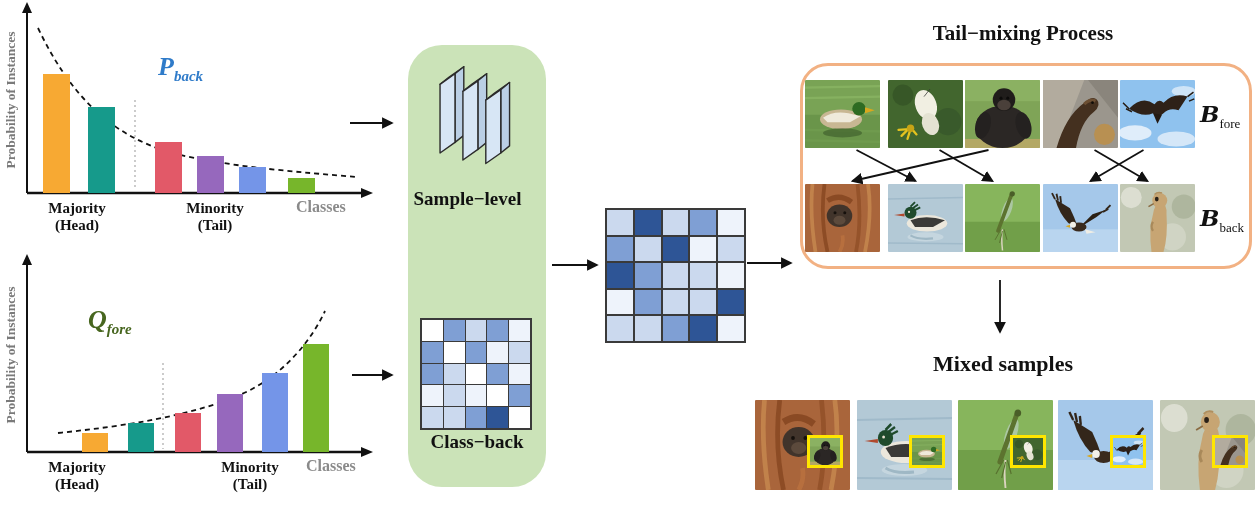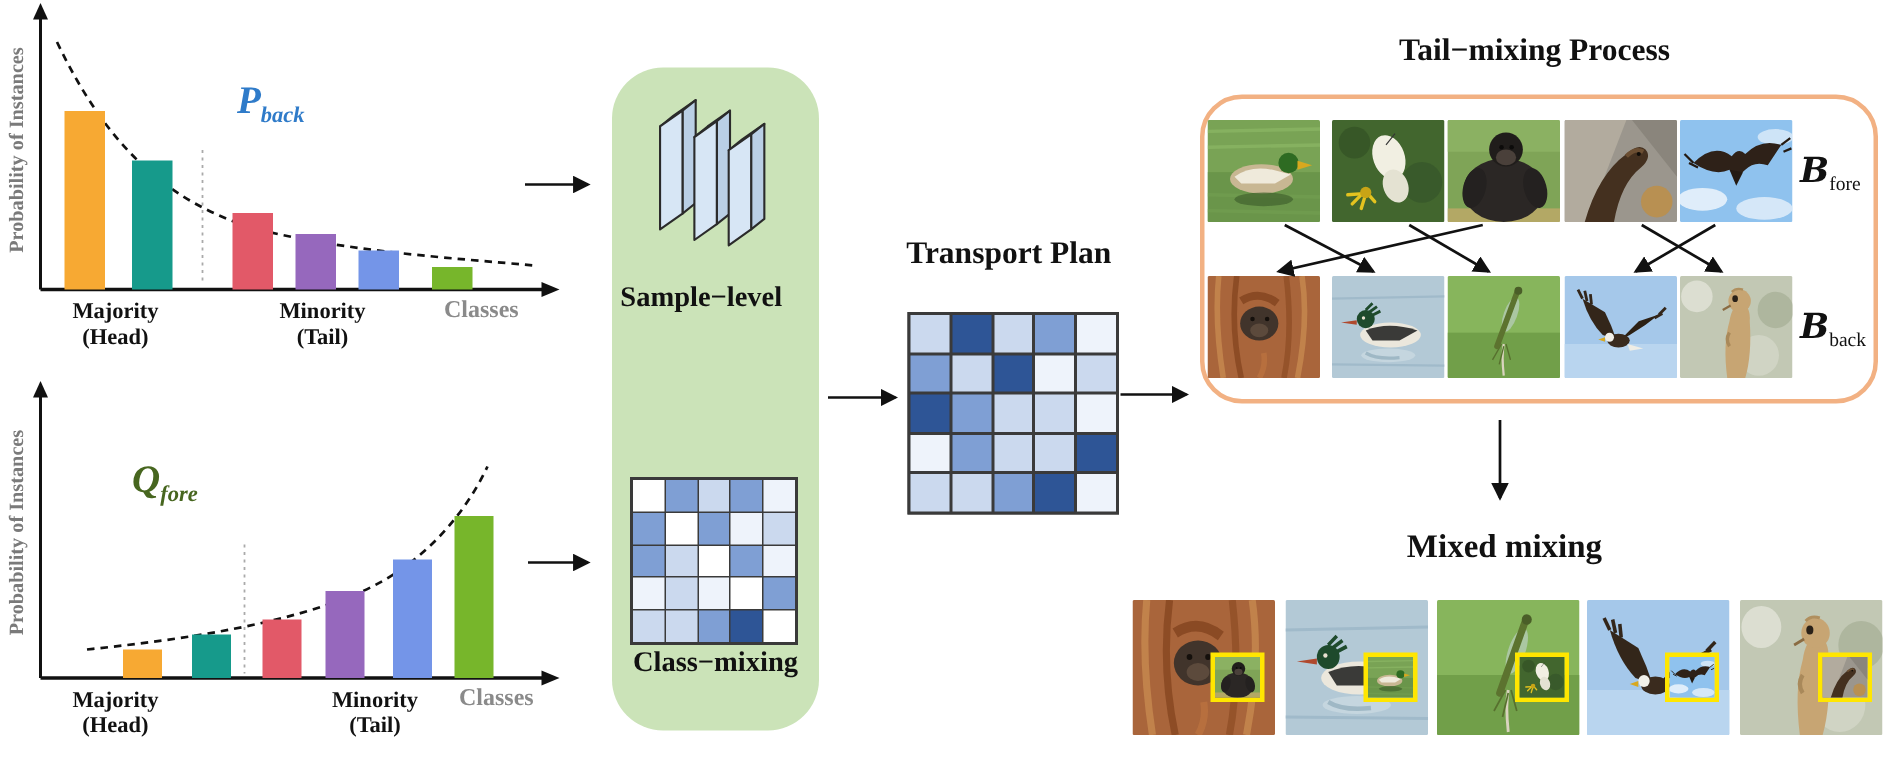--- a/index.html
+++ b/index.html
@@ -134,23 +134,22 @@
       <div style="background: rgb(203, 217, 238);"></div>
       <div style="background: rgb(238, 243, 251);"></div>
       <div style="background: rgb(255, 255, 255);"></div>
       <div style="background: rgb(127, 159, 212);"></div>
       <div style="background: rgb(203, 217, 238);"></div>
       <div style="background: rgb(203, 217, 238);"></div>
       <div style="background: rgb(127, 159, 212);"></div>
       <div style="background: rgb(46, 85, 150);"></div>
       <div style="background: rgb(255, 255, 255);"></div>
     </div>
-  <div class="abs title" style="left:408px;top:431px;width:138px;font-size:19px;">Class−mixing</div>
-
-  <div class="abs title" style="left:585px;top:156px;width:175px;font-size:21px;">Transport Plan</div>
+  <div class="abs title" style="left:408px;top:431px;width:138px;font-size:19px;">Class−back</div>
+
   <div class="abs matrix" id="transport-matrix" style="left:605px;top:208px;width:137px;height:131px;grid-template-columns:repeat(5,1fr);grid-template-rows:repeat(5,1fr);gap:2px;border-width:2px;">
       <div style="background: rgb(203, 217, 238);"></div>
       <div style="background: rgb(46, 85, 150);"></div>
       <div style="background: rgb(203, 217, 238);"></div>
       <div style="background: rgb(127, 159, 212);"></div>
       <div style="background: rgb(238, 243, 251);"></div>
       <div style="background: rgb(127, 159, 212);"></div>
       <div style="background: rgb(203, 217, 238);"></div>
       <div style="background: rgb(46, 85, 150);"></div>
       <div style="background: rgb(238, 243, 251);"></div>
@@ -337,21 +336,21 @@
         </svg>
       </div>
     </div>
   <div class="abs blabel" style="left:1200px;top:100px;">
     <i>B</i><sub>fore</sub>
   </div>
   <div class="abs blabel" style="left:1200px;top:204px;">
     <i>B</i><sub>back</sub>
   </div>
 
-  <div class="abs title" style="left:873px;top:351px;width:260px;font-size:22px;">Mixed mixing</div>
+  <div class="abs title" style="left:873px;top:351px;width:260px;font-size:22px;">Mixed samples</div>
   <div id="mixed-row">
       <div class="photo" style="left: 755px; top: 400px; width: 95px; height: 90px;">
         <svg viewBox="0 0 100 90" preserveAspectRatio="none">
           <rect width="100" height="90" fill="#A9653B"></rect>
           <g stroke-width="5" fill="none" opacity=".9">
             <path d="M10 0 Q6 40 14 90" stroke="#C4854E"></path>
             <path d="M26 0 Q20 45 30 90" stroke="#8A4A24"></path>
             <path d="M84 0 Q90 40 80 90" stroke="#C4854E"></path>
             <path d="M70 0 Q76 50 68 90" stroke="#93512A"></path>
             <path d="M50 68 Q52 80 46 90" stroke="#B87140"></path>

